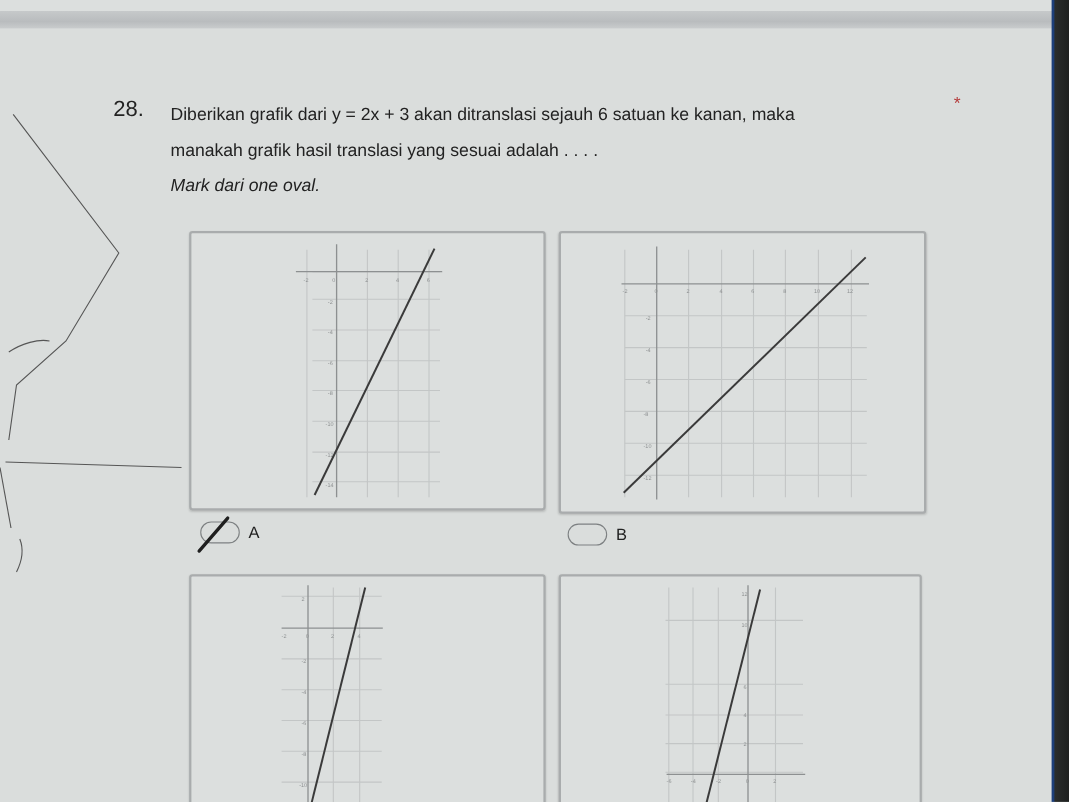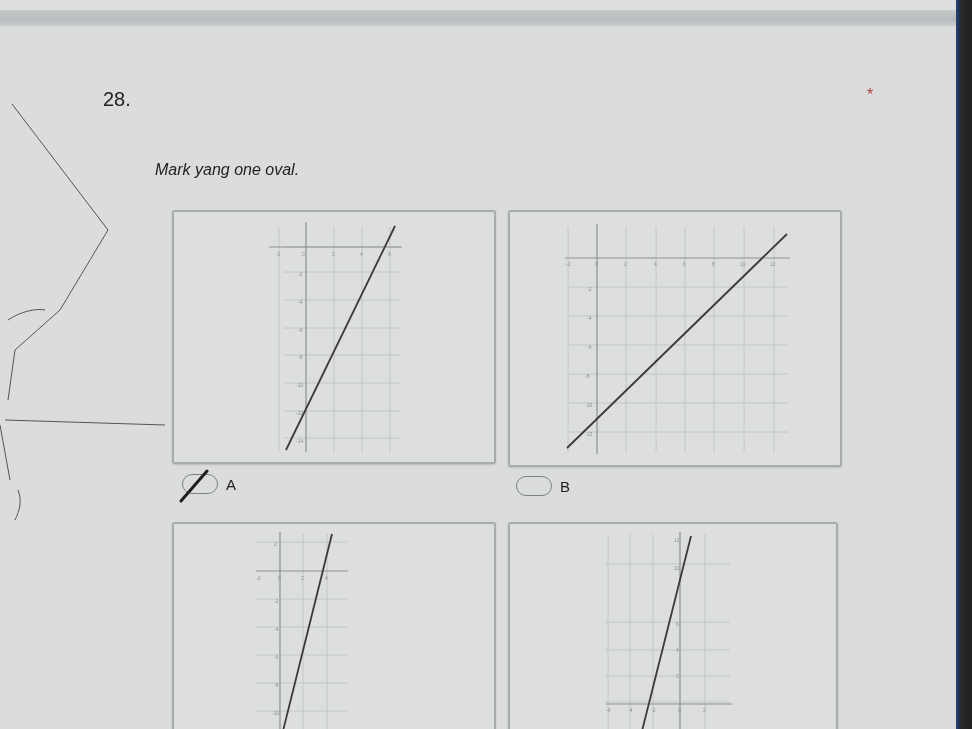--- a/index.html
+++ b/index.html
@@ -32,23 +32,25 @@
 </head>
 <body>
 
 <div class="topband"></div>
 <div class="topbar"></div>
 <div class="page"></div>
 <div class="bezel"></div>
 
 <div class="qnum">28.</div>
 <div class="qtext">
+  <div>Diberikan grafik dari y = 2x + 3 akan ditranslasi sejauh 6 satuan ke kanan, maka</div>
+  <div>manakah  grafik hasil translasi yang sesuai adalah . . . .</div>
 </div>
 <div class="req">*</div>
-<div class="hint">Mark yang one oval.</div>
+<div class="hint">Mark dari one oval.</div>
 
 <div class="card" style="left:172px; top:210px; width:320px; height:250px;">
   <svg width="320" height="250">
     <g stroke="#c3c6c6" stroke-width="1">
       <line x1="110" y1="35" x2="226" y2="35"></line>
       <line x1="110" y1="60" x2="226" y2="60"></line>
       <line x1="110" y1="88" x2="226" y2="88"></line>
       <line x1="110" y1="116" x2="226" y2="116"></line>
       <line x1="110" y1="143" x2="226" y2="143"></line>
       <line x1="110" y1="171" x2="226" y2="171"></line>

